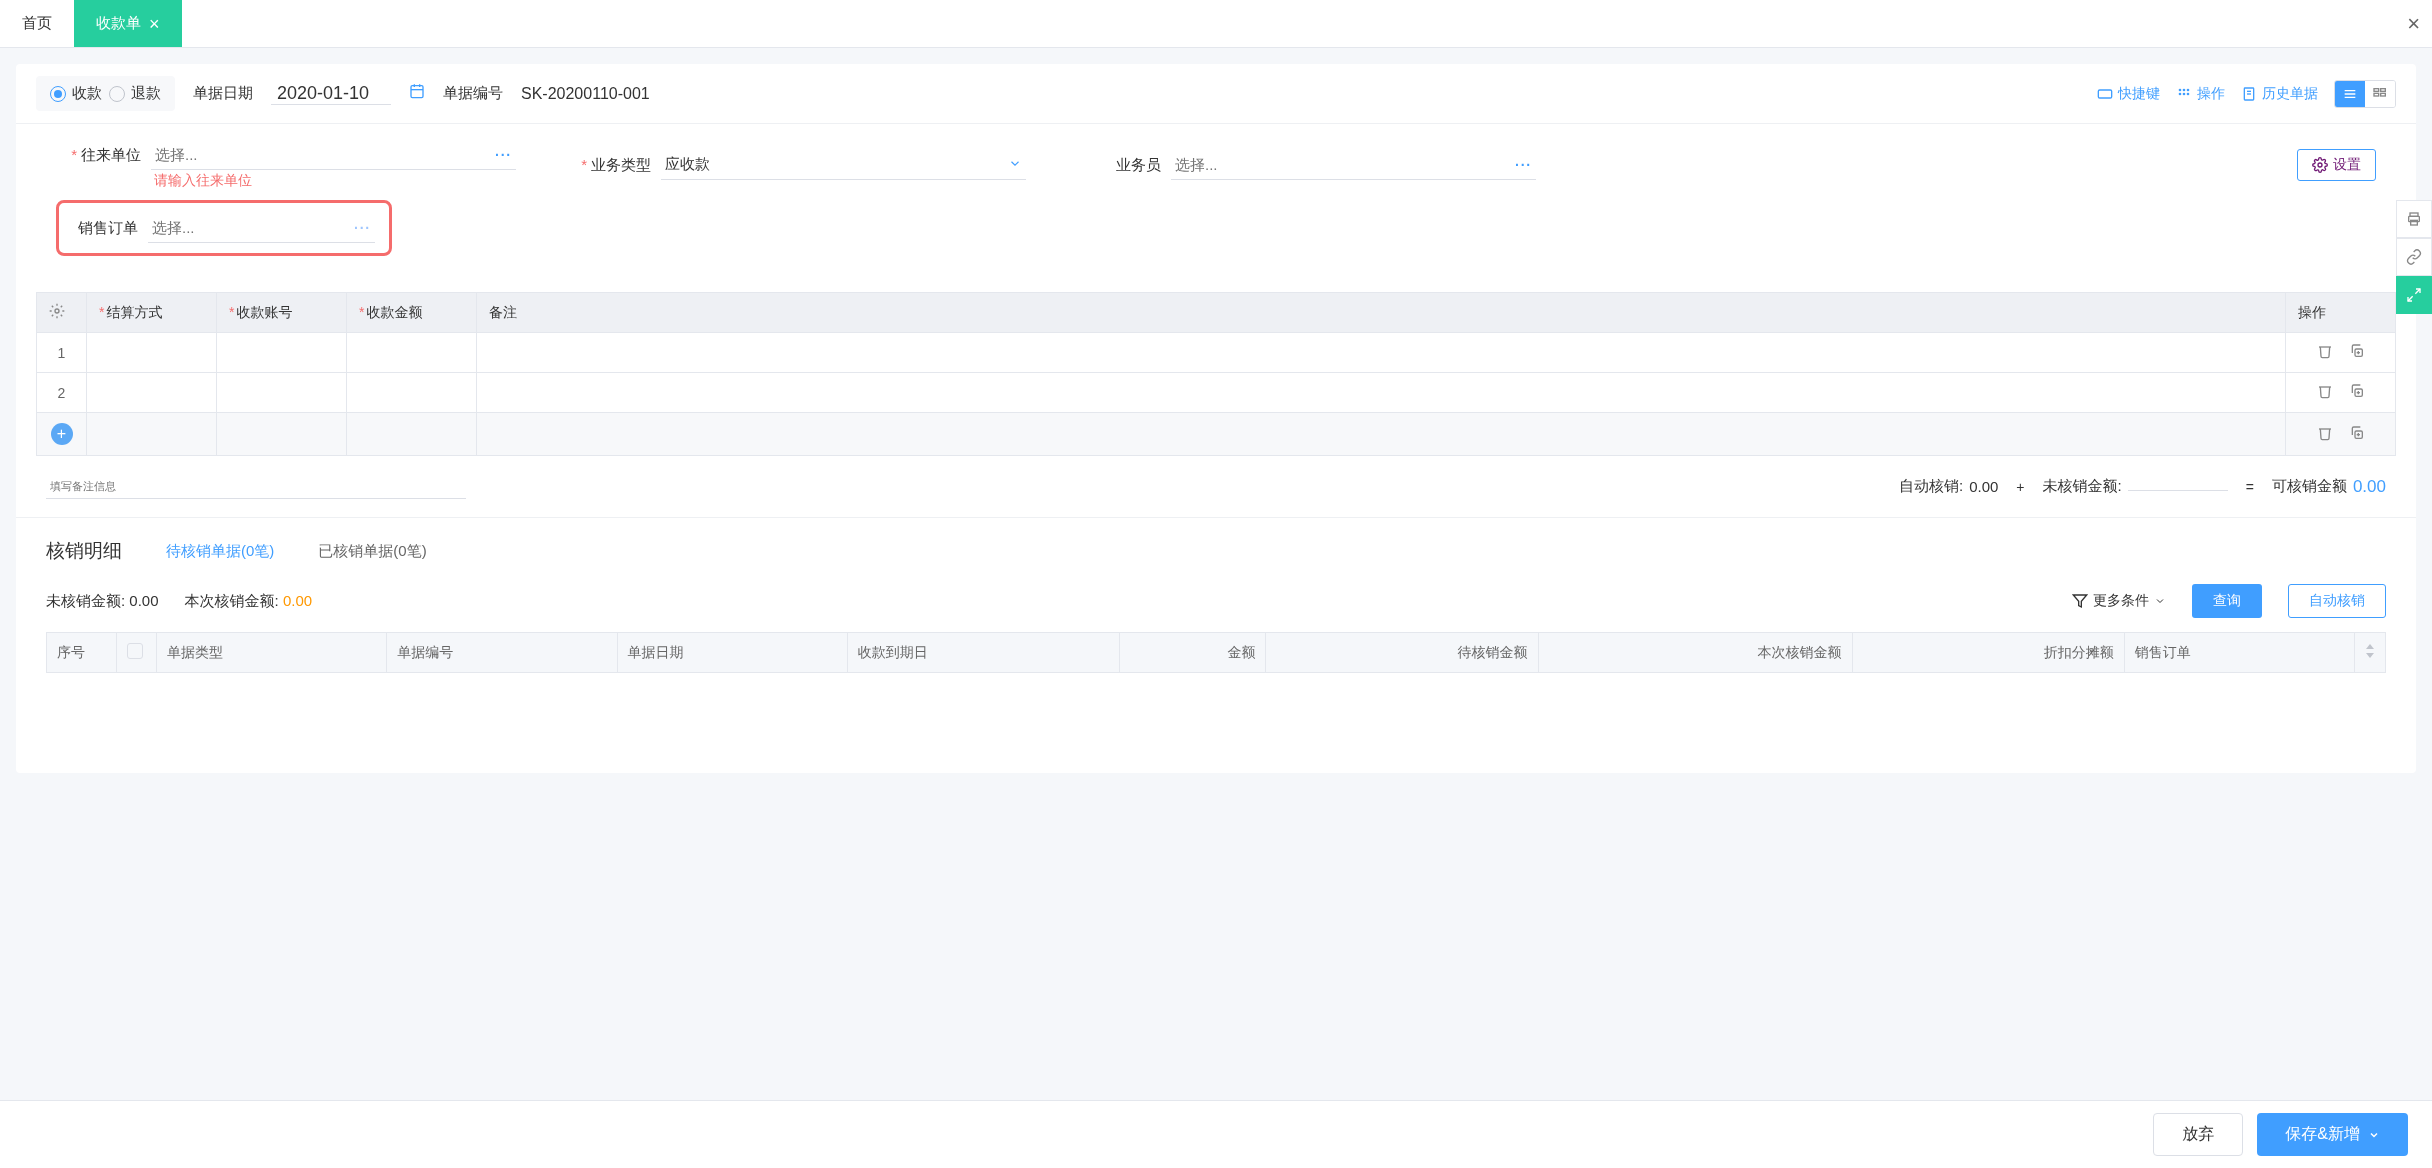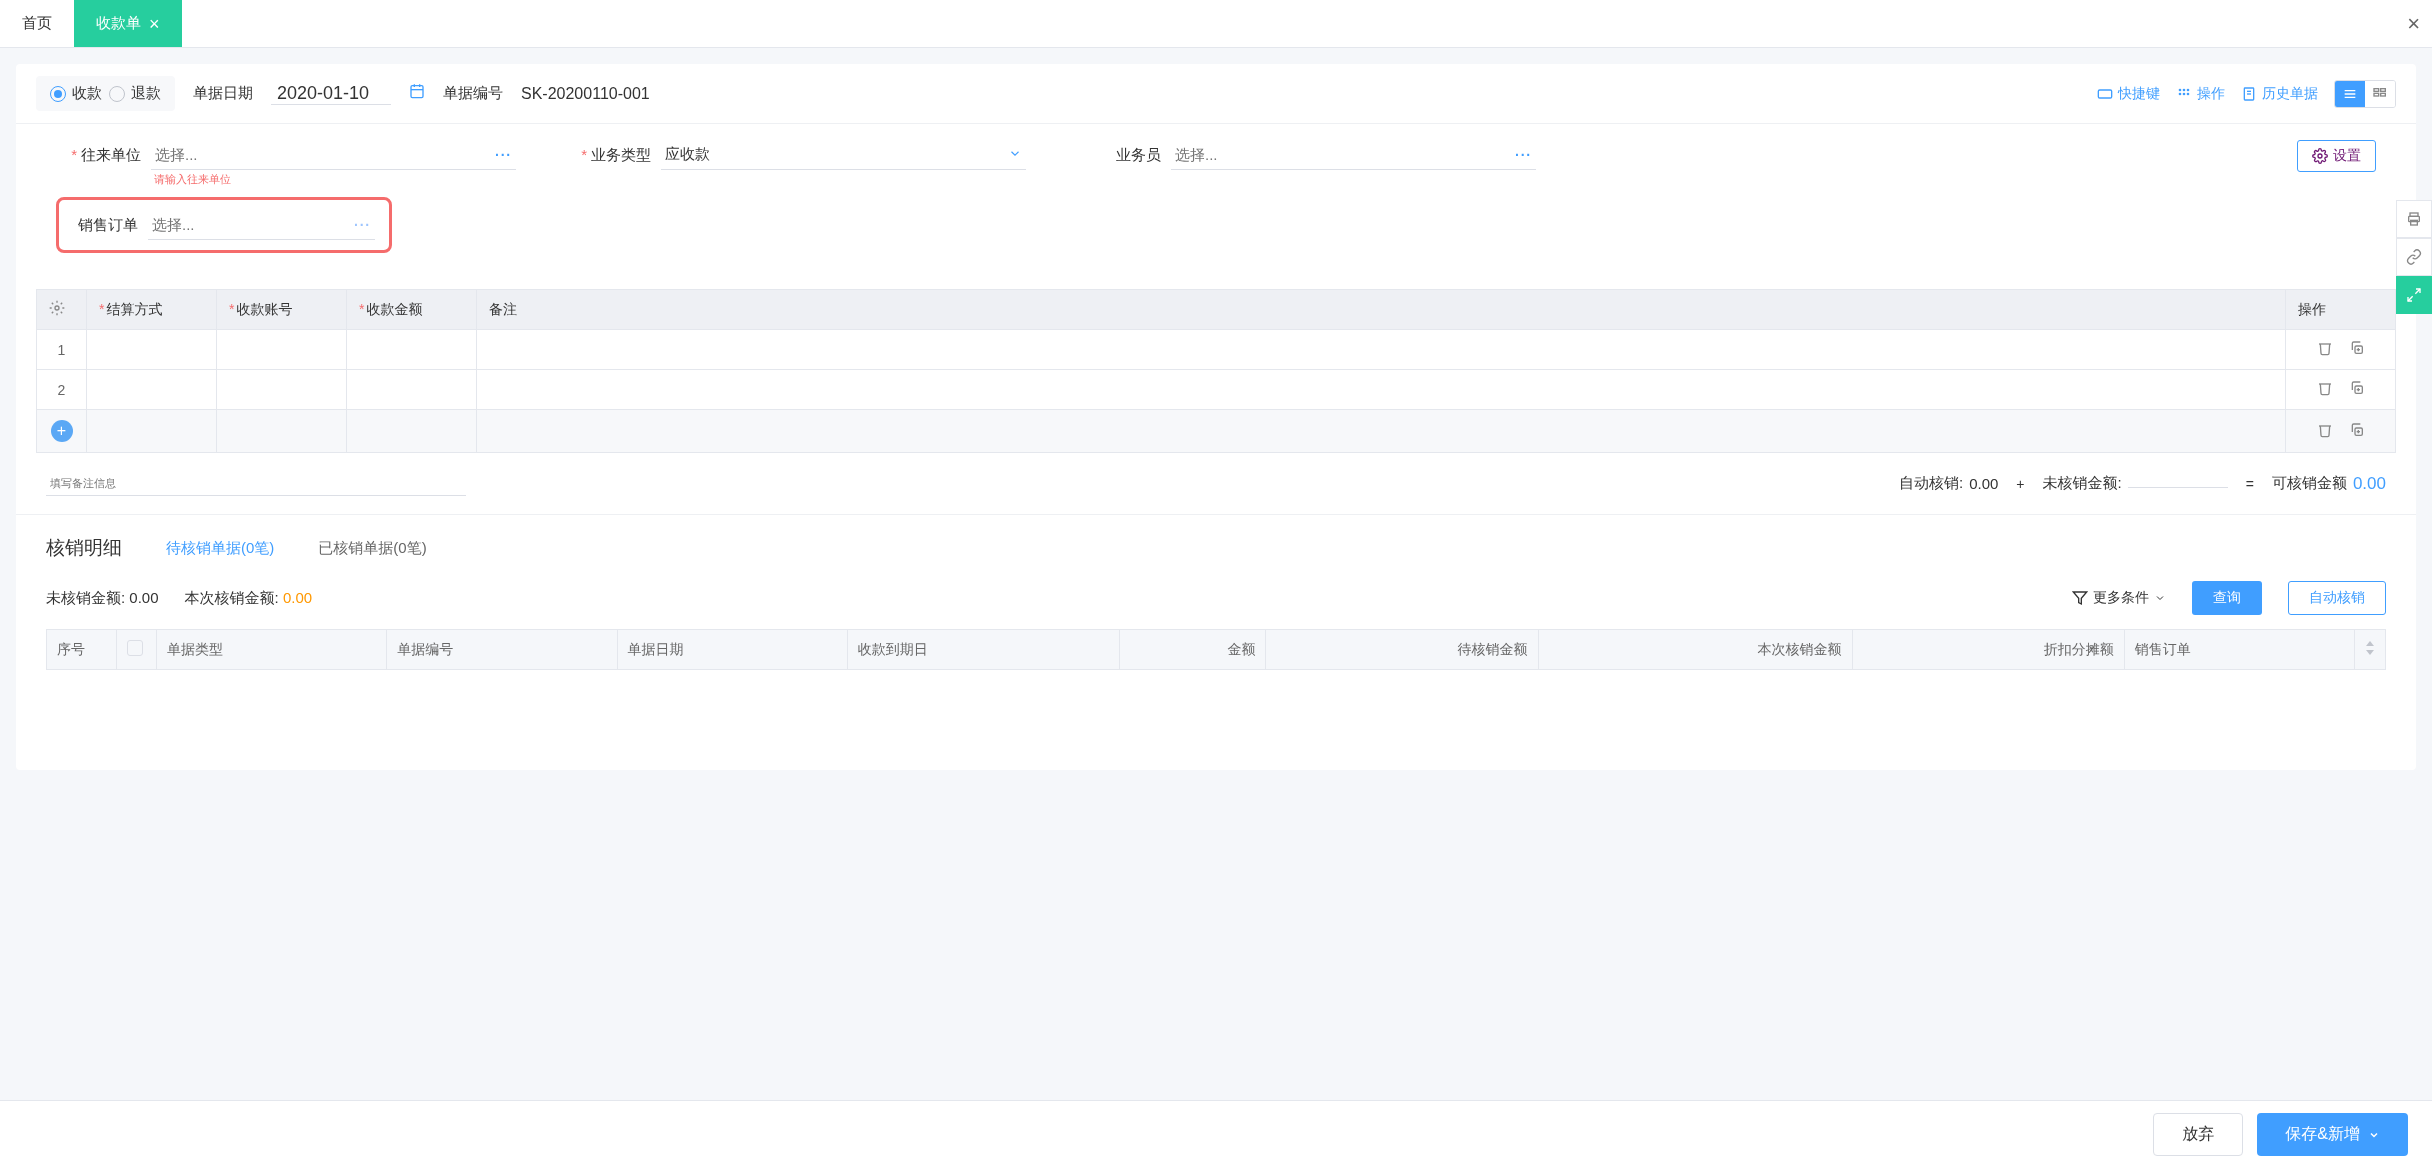--- a/index.html
+++ b/index.html
@@ -158,21 +158,21 @@
     }
     
     
     .form-area {
       padding: 16px 40px 20px 40px;
     }
     .form-row {
       display: flex;
       gap: 50px;
       margin-bottom: 10px;
-      align-items: flex-start;
+      align-items: center;
     }
     .form-row.compact {
       margin-bottom: 16px;
     }
     .form-item {
       display: flex;
       align-items: center;
       gap: 10px;
       flex: 1;
       max-width: 460px;
@@ -217,21 +217,21 @@
     .input-chevron {
       position: absolute;
       right: 4px;
       top: 50%;
       transform: translateY(-50%);
       color: #409eff;
       cursor: pointer;
     }
     .error-text {
       color: #f56c6c;
-      font-size: 11px;
+      font-size: 14px;
       margin-left: 98px;
       margin-top: 2px;
     }
     .settings-btn {
       border: 1px solid #409eff;
       color: #701a75;
       background: #fff;
       padding: 6px 14px;
       border-radius: 3px;
       cursor: pointer;

